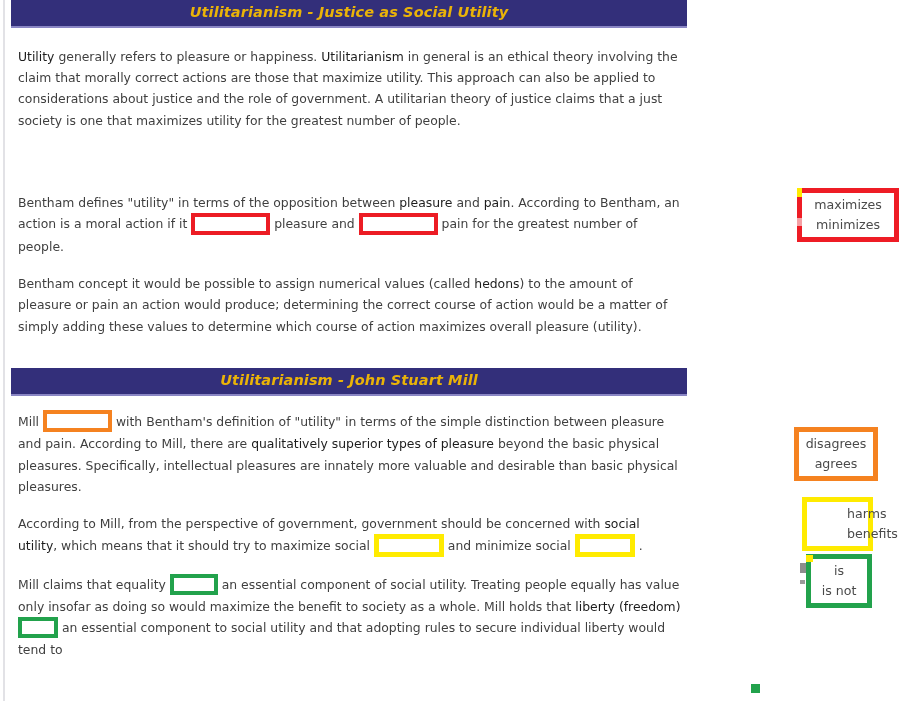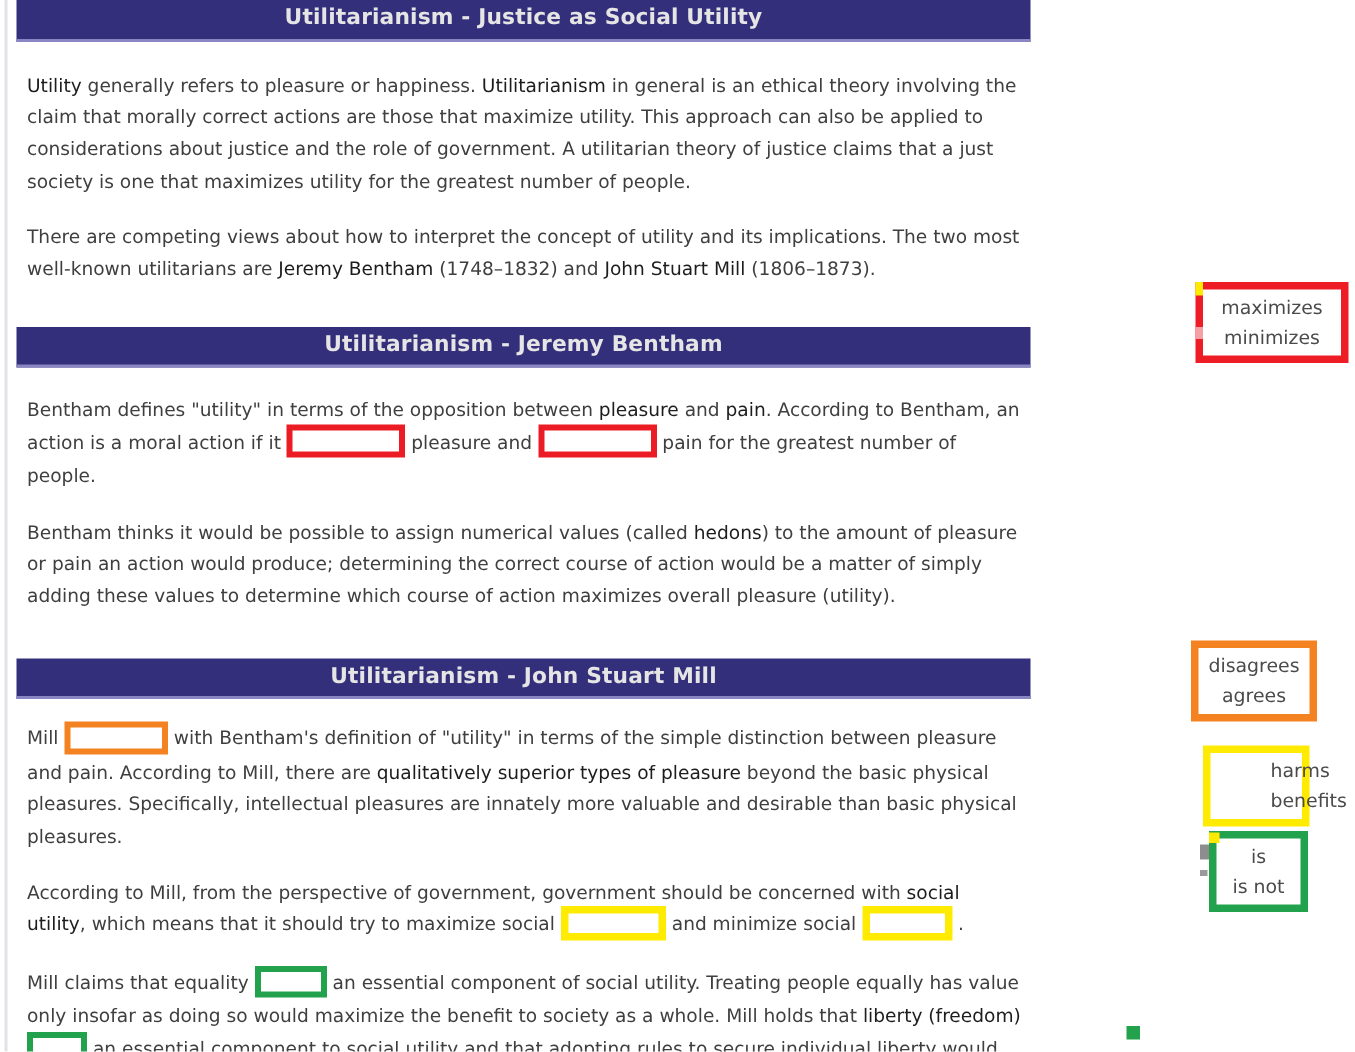--- a/index.html
+++ b/index.html
@@ -30,27 +30,28 @@
   .doc {
     position: absolute;
     left: 11px;
     top: 0;
     width: 676px;
   }
 
   .section-header {
     background: #332f7a;
     border-bottom: 2px solid #8a86c4;
-    color: #e5e5e5;
+    color: #eab308;
     text-align: center;
     font-weight: bold;
     font-size: 14.5px;
     letter-spacing: 0.1px;
     padding: 4px 0 5px 0;
     line-height: 1.15;
+    font-style: italic;
   }
 
   .para {
     font-size: 12.4px;
     line-height: 1.72;
     color: #3f3f3f;
     text-align: left;
   }
   .para b { color: #1d1d1d; font-weight: normal; }
 
@@ -121,28 +122,26 @@
 </head>
 <body>
 
 <div class="page-rule"></div>
 
 <div class="doc" id="doc">
     <div class="section-header">Utilitarianism - Justice as Social Utility</div>
     <div class="sec1-body">
       <div class="para"><b>Utility</b><span> generally refers to pleasure or happiness. </span><b>Utilitarianism</b><span> in general is an ethical theory involving the claim that morally correct actions are those that maximize utility. This approach can also be applied to considerations about justice and the role of government. A utilitarian theory of justice claims that a just society is one that maximizes utility for the greatest number of people.</span></div>
       <div class="gap"></div>
-      <div class="para"><span>There are competing views about how to interpret the concept of utility and its implications. The two most well-known utilitarians are </span><b>Jeremy Bentham</b><span> (1748–1832) and </span><b>John Stuart Mill</b><span> (1806–1873).</span></div>
     </div>
     <div style="height: 28px;"></div>
-    <div class="section-header">Utilitarianism - Jeremy Bentham</div>
     <div class="sec2-body">
       <div class="para"><span>Bentham defines "utility" in terms of the opposition between </span><b>pleasure</b><span> and </span><b>pain</b><span>. According to Bentham, an action is a moral action if it </span><span class="blank red b-w79"></span><span> pleasure and </span><span class="blank red b-w79"></span><span> pain for the greatest number of people.</span></div>
       <div class="gap"></div>
-      <div class="para"><span>Bentham thinks it would be possible to assign numerical values (called </span><b>hedons</b><span>) to the amount of pleasure or pain an action would produce; determining the correct course of action would be a matter of simply adding these values to determine which course of action maximizes overall pleasure (utility).</span></div>
+      <div class="para"><span>Bentham concept it would be possible to assign numerical values (called </span><b>hedons</b><span>) to the amount of pleasure or pain an action would produce; determining the correct course of action would be a matter of simply adding these values to determine which course of action maximizes overall pleasure (utility).</span></div>
     </div>
     <div style="height: 31px;"></div>
     <div class="section-header">Utilitarianism - John Stuart Mill</div>
     <div class="sec3-body">
       <div class="para"><span>Mill </span><span class="blank orange b-w69"></span><span> with Bentham's definition of "utility" in terms of the simple distinction between pleasure and pain. According to Mill, there are </span><b>qualitatively superior types of pleasure</b><span> beyond the basic physical pleasures. Specifically, intellectual pleasures are innately more valuable and desirable than basic physical pleasures.</span></div>
       <div class="gap"></div>
       <div class="para"><span>According to Mill, from the perspective of government, government should be concerned with </span><b>social utility</b><span>, which means that it should try to maximize social </span><span class="blank yellow b-w70"></span><span> and minimize social </span><span class="blank yellow b-w60"></span><span> .</span></div>
       <div class="gap"></div>
       <div class="para"><span>Mill claims that equality </span><span class="blank green b-w48"></span><span> an essential component of social utility. Treating people equally has value only insofar as doing so would maximize the benefit to society as a whole. Mill holds that </span><b>liberty (freedom)</b><span> </span><span class="blank green b-w40"></span><span> an essential component to social utility and that adopting rules to secure individual liberty would tend to </span></div>
     </div>

